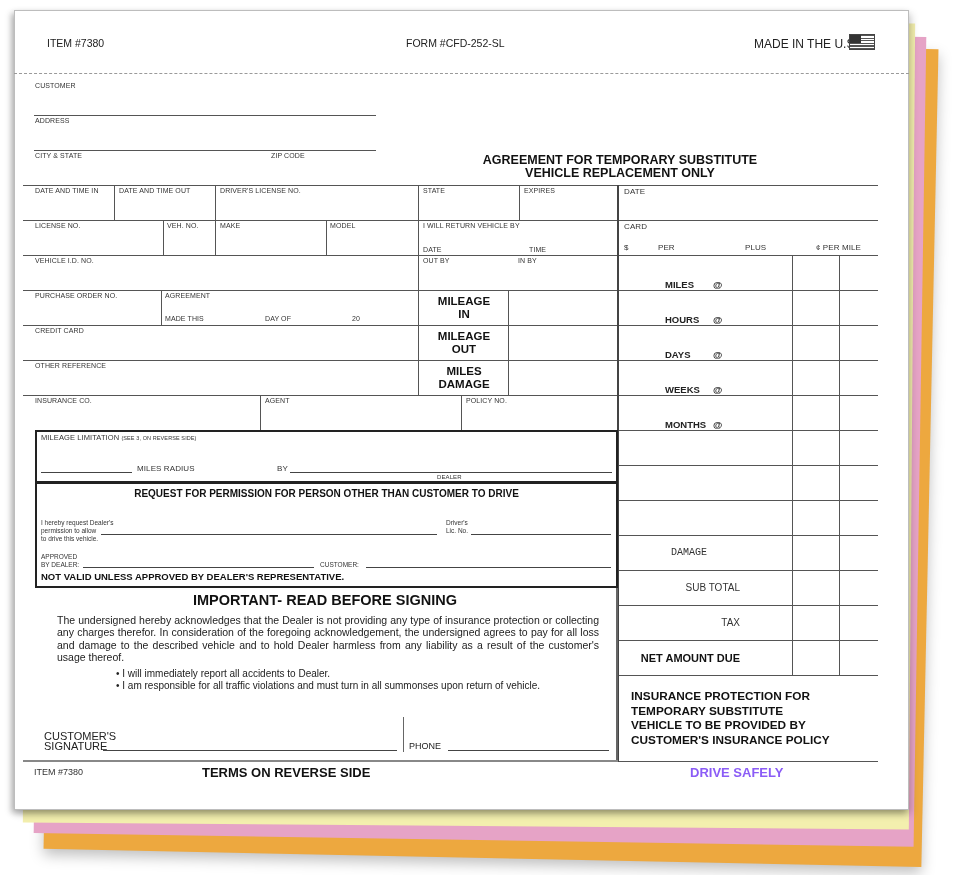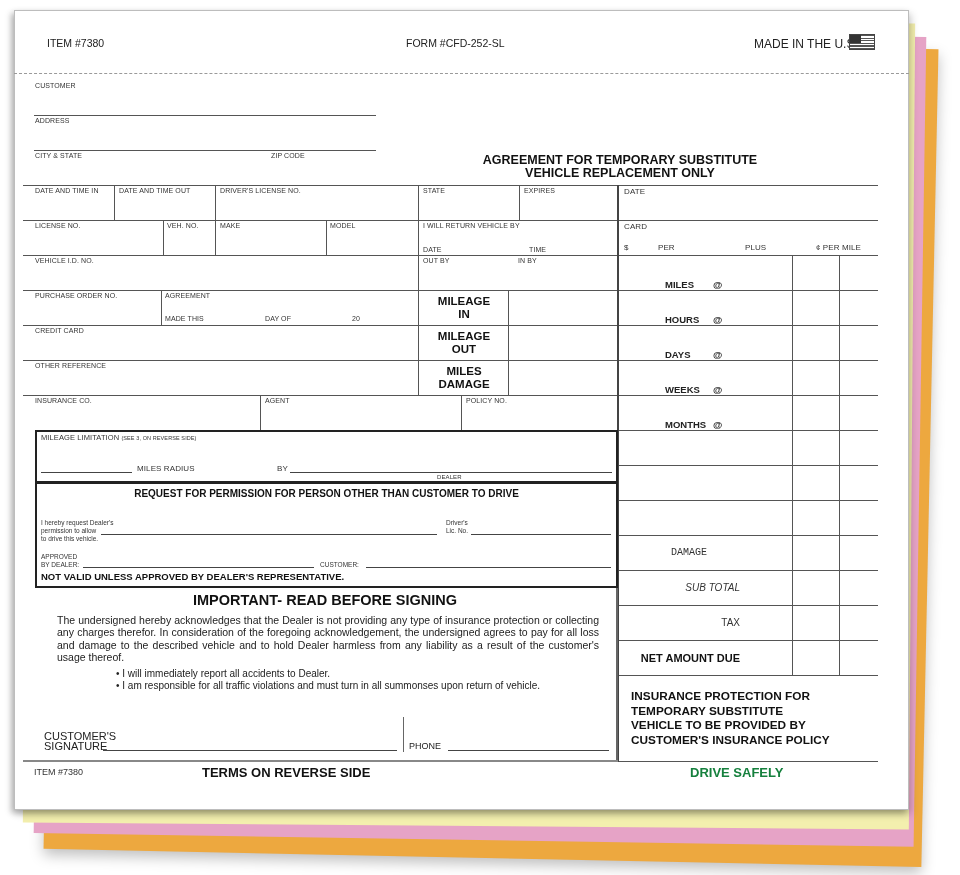--- a/index.html
+++ b/index.html
@@ -148,21 +148,21 @@
 <div class="lbl" style="left:265px;top:397px;">AGENT</div>
 <div class="lbl" style="left:466px;top:397px;">POLICY NO.</div>
 
 <div class="rb" style="left:665px;top:279px;"><span>MILES</span><span class="at" style="position:absolute;left:48px;">@</span></div>
 <div class="rb" style="left:665px;top:314px;"><span>HOURS</span><span class="at" style="position:absolute;left:48px;">@</span></div>
 <div class="rb" style="left:665px;top:349px;"><span>DAYS</span><span class="at" style="position:absolute;left:48px;">@</span></div>
 <div class="rb" style="left:665px;top:384px;"><span>WEEKS</span><span class="at" style="position:absolute;left:48px;">@</span></div>
 <div class="rb" style="left:665px;top:419px;"><span>MONTHS</span><span class="at" style="position:absolute;left:48px;">@</span></div>
 
 <div class="sumlbl" style="left:587px;top:547px;width:120px;font-family:Liberation Mono, monospace;">DAMAGE</div>
-<div class="sumlbl" style="left:620px;top:582px;width:120px;font-style:italic;">SUB TOTAL</div>
+<div class="sumlbl" style="left:620px;top:582px;width:120px;">SUB TOTAL</div>
 <div class="sumlbl" style="left:620px;top:617px;width:120px;padding-left:12px;">TAX</div>
 <div class="sumlbl" style="left:620px;top:652px;width:120px;font-weight:bold;font-size:11px;color:#111;">NET AMOUNT DUE</div>
 
 <div class="abs" style="left:631px;top:689px;font-weight:bold;font-size:11.8px;line-height:14.5px;color:#111;">
   <div>INSURANCE PROTECTION FOR</div>
   <div>TEMPORARY SUBSTITUTE</div>
   <div>VEHICLE TO BE PROVIDED BY</div>
   <div>CUSTOMER'S INSURANCE POLICY</div>
 </div>
 
@@ -210,13 +210,13 @@
 <div class="sigline" style="left:103px;top:750px;width:294px;"></div>
 <div class="vl" style="left:403px;top:717px;height:35px;background:#666;"></div>
 <div class="abs" style="left:409px;top:741px;font-size:9px;color:#222;">PHONE</div>
 <div class="sigline" style="left:448px;top:750px;width:161px;"></div>
 
 <div class="vl2" style="left:616px;top:588px;height:173px;background:#666;"></div>
 <div class="hl2" style="left:23px;top:760px;width:595px;background:#888;"></div>
 
 <div class="abs" style="left:34px;top:767px;font-size:9px;color:#333;">ITEM #7380</div>
 <div class="abs" style="left:202px;top:765px;font-weight:bold;font-size:13px;color:#111;">TERMS ON REVERSE SIDE</div>
-<div class="abs" style="left:690px;top:765px;font-weight:bold;font-size:13px;color:#15803d;">DRIVE SAFELY</div>
+<div class="abs" style="left:690px;top:765px;font-weight:bold;font-size:13px;color:#8b5cf6;">DRIVE SAFELY</div>
 
 </body></html>

